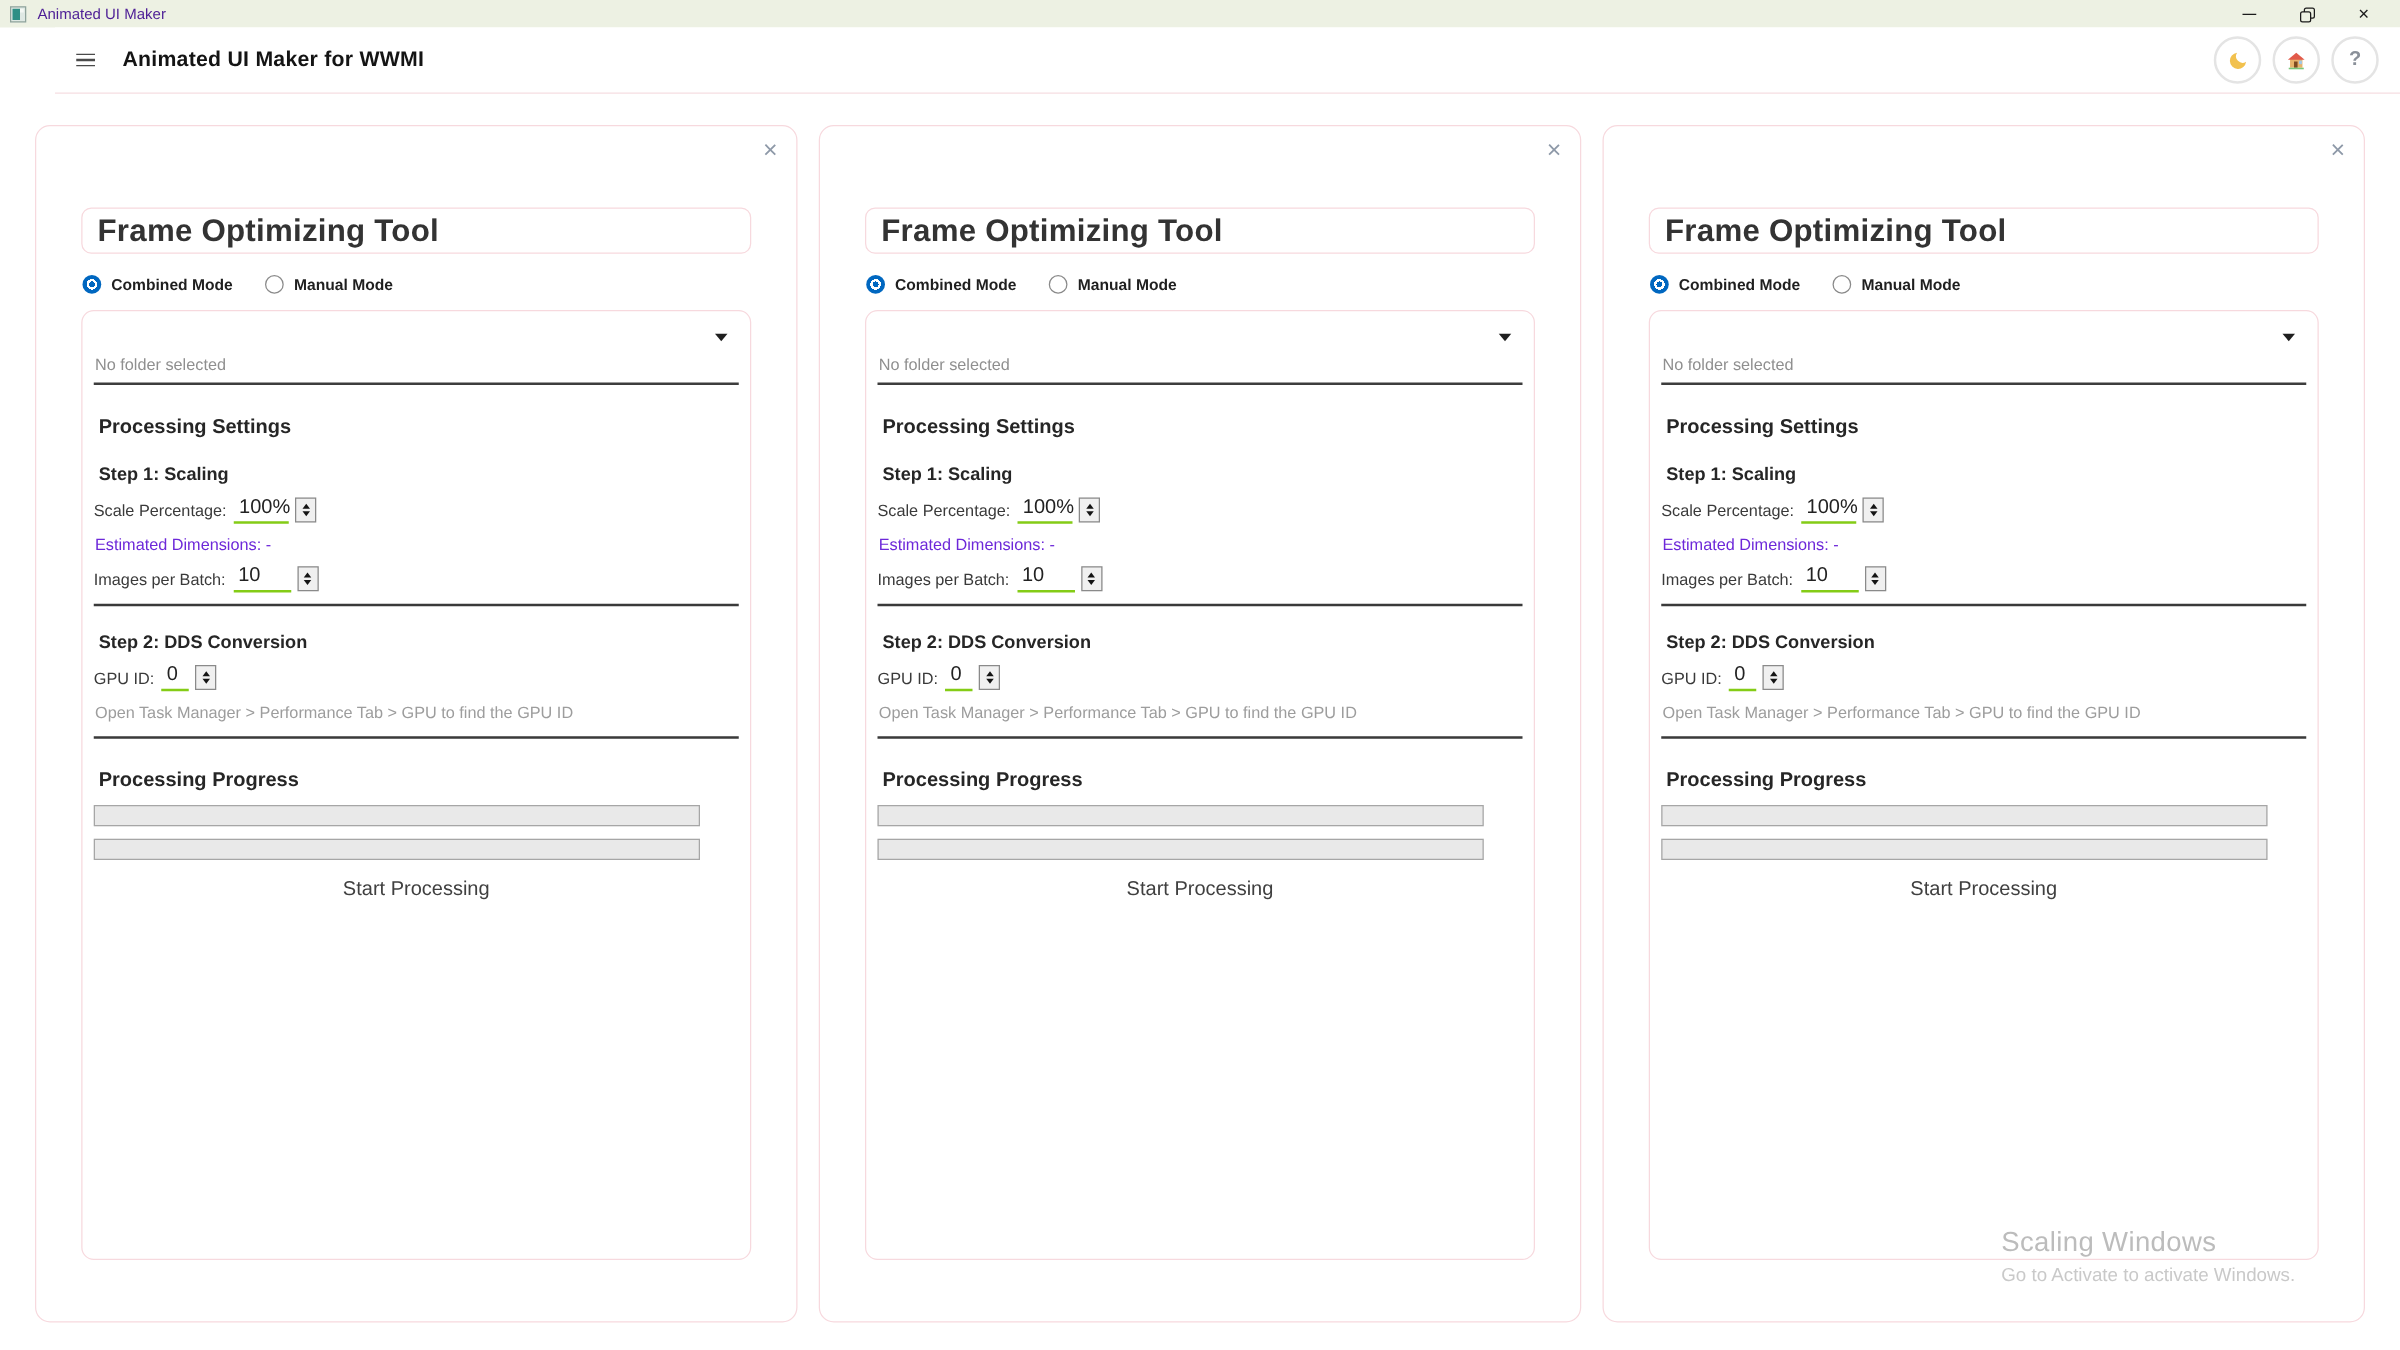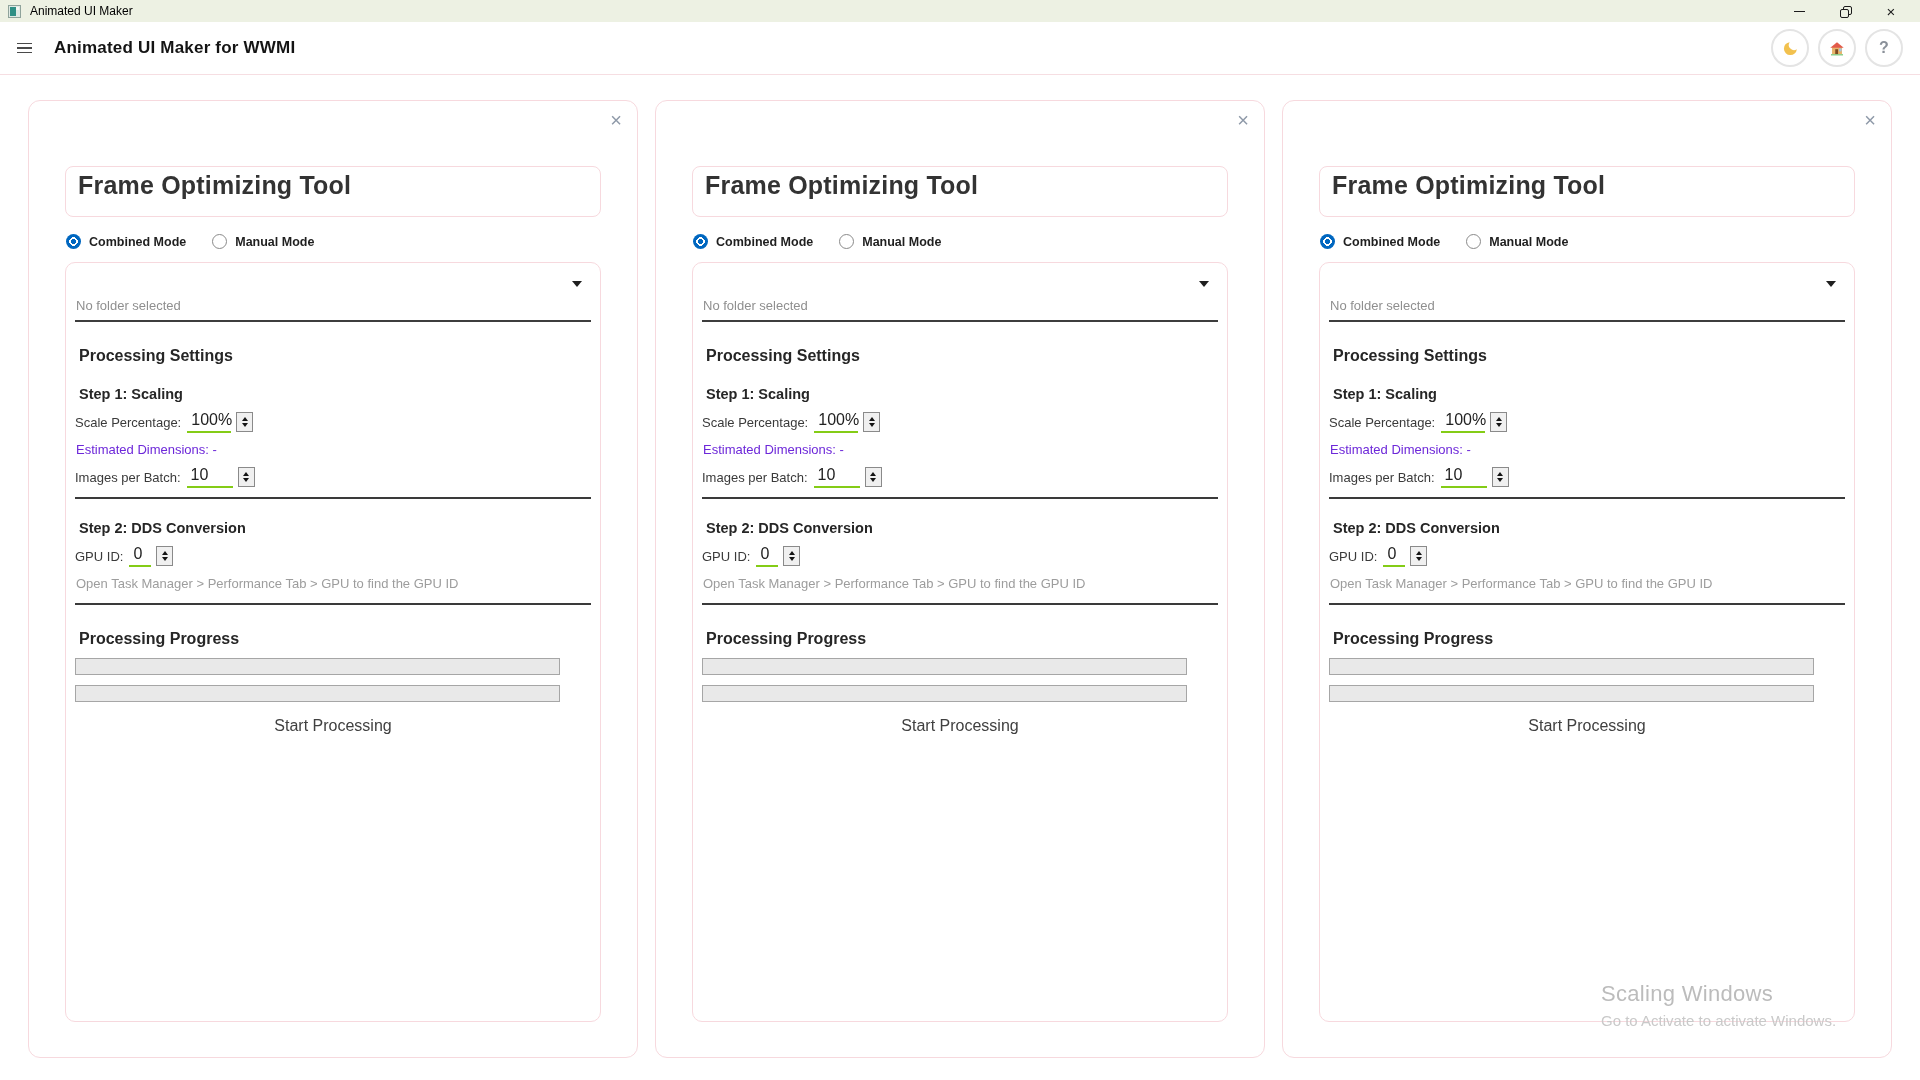--- a/index.html
+++ b/index.html
@@ -4,46 +4,46 @@
 <style>
   * { box-sizing: border-box; margin: 0; padding: 0; }
   html,body { width:1920px; height:1080px; overflow:hidden; }
   body { font-family:"Liberation Sans", sans-serif; background:#ffffff; position:relative; }
 
   
   .titlebar { height:22px; background:#edf1e3; display:flex; align-items:center; padding:0 6px; }
   .appicon { width:13px; height:13px; border:1px solid #8fa39b; background:#dfe9e4; position:relative; margin:0 2px; }
   .appicon::before { content:""; position:absolute; left:1px; top:1px; bottom:1px; width:6px; background:#2e8f85; }
   .appicon::after { content:""; position:absolute; right:1px; top:1px; width:3px; height:3px; background:#f4f8f4; }
-  .tb-title { font-size:12px; color:#000000; margin-left:7px; }
+  .tb-title { font-size:12px; color:#4c1d95; margin-left:7px; }
   .tb-spacer { flex:1; }
   .winbtn { width:46px; height:22px; display:flex; align-items:center; justify-content:center; cursor:default; }
   .glyph-min { width:11px; height:0; border-top:1.4px solid #1b1b1b; }
   .glyph-restore { position:relative; width:11px; height:11px; }
   .glyph-restore::after { content:""; position:absolute; left:3px; top:0; width:7px; height:7px; border:1.2px solid #1b1b1b; border-radius:2px; }
   .glyph-restore::before { content:""; position:absolute; left:0; top:3px; width:7px; height:7px; border:1.2px solid #1b1b1b; border-radius:2px; background:#edf1e3; z-index:1; }
   .glyph-close { font-size:15px; line-height:15px; color:#1b1b1b; }
 
   
-  .header { height:53px; background:#ffffff; border-bottom:1px solid #f6dee2; display:flex; align-items:center; padding:0 17px; }
+  .header { height:53px; background:#ffffff; border-bottom:1px solid #f6dee2; display:flex; align-items:center; padding:0 17px;margin-left:44px; }
   .hamburger { width:15px; display:flex; flex-direction:column; gap:3px; cursor:pointer; }
   .hamburger i { display:block; height:1.6px; background:#4a4a4a; }
   .hd-title { font-size:17px; font-weight:700; color:#141414; margin-left:22px; letter-spacing:.2px; }
   .hd-spacer { flex:1; }
   .circle-btn { width:38px; height:38px; border-radius:50%; border:2px solid #e4e4e4; background:#fff;
                 display:flex; align-items:center; justify-content:center; margin-left:9px; cursor:pointer; }
   .icon-moon { width:17px; height:17px; }
   .icon-home { width:18px; height:17px; }
   .icon-q { font-size:16px; font-weight:700; color:#8a9099; }
 
   
   .main { padding:25px 28px 0; display:flex; gap:17px; }
   .card { flex:1; height:958px; background:#fff; border:1px solid #f7d9de; border-radius:12px; position:relative; }
   .card-close { position:absolute; top:9px; right:15px; font-size:20px; line-height:20px; color:#8e99a8; cursor:pointer; }
-  .card-title-box { margin:65px 36px 0; border:1px solid #f7d9de; border-radius:8px; padding:4px 12px 16px;
+  .card-title-box { margin:65px 36px 0; border:1px solid #f7d9de; border-radius:8px; padding:4px 12px 2px;
                     font-size:25px; font-weight:700; color:#333; letter-spacing:.2px; }
   .modes { margin:17px 37px 0; display:flex; align-items:center; gap:26px;text-align:right; }
   .mode { display:flex; align-items:center; gap:8px; font-size:12.5px; font-weight:700; color:#1f1f1f; cursor:pointer; }
   .radio { width:15px; height:15px; border-radius:50%; flex:0 0 auto; }
   .radio.sel { background:radial-gradient(circle, #0067c0 0 2.4px, #ffffff 2.4px 4.2px, #0067c0 4.2px 100%); }
   .radio.unsel { border:1.6px solid #8a8a8a; background:#fff; }
 
   .groupbox { margin:13px 36px 0; height:760px; border:1px solid #f7d9de; border-radius:10px; padding:9px 9px 0; position:relative; }
   .select-row { height:24px; position:relative; cursor:pointer; }
   .chevron { position:absolute; right:9px; top:9px; width:0; height:0;

